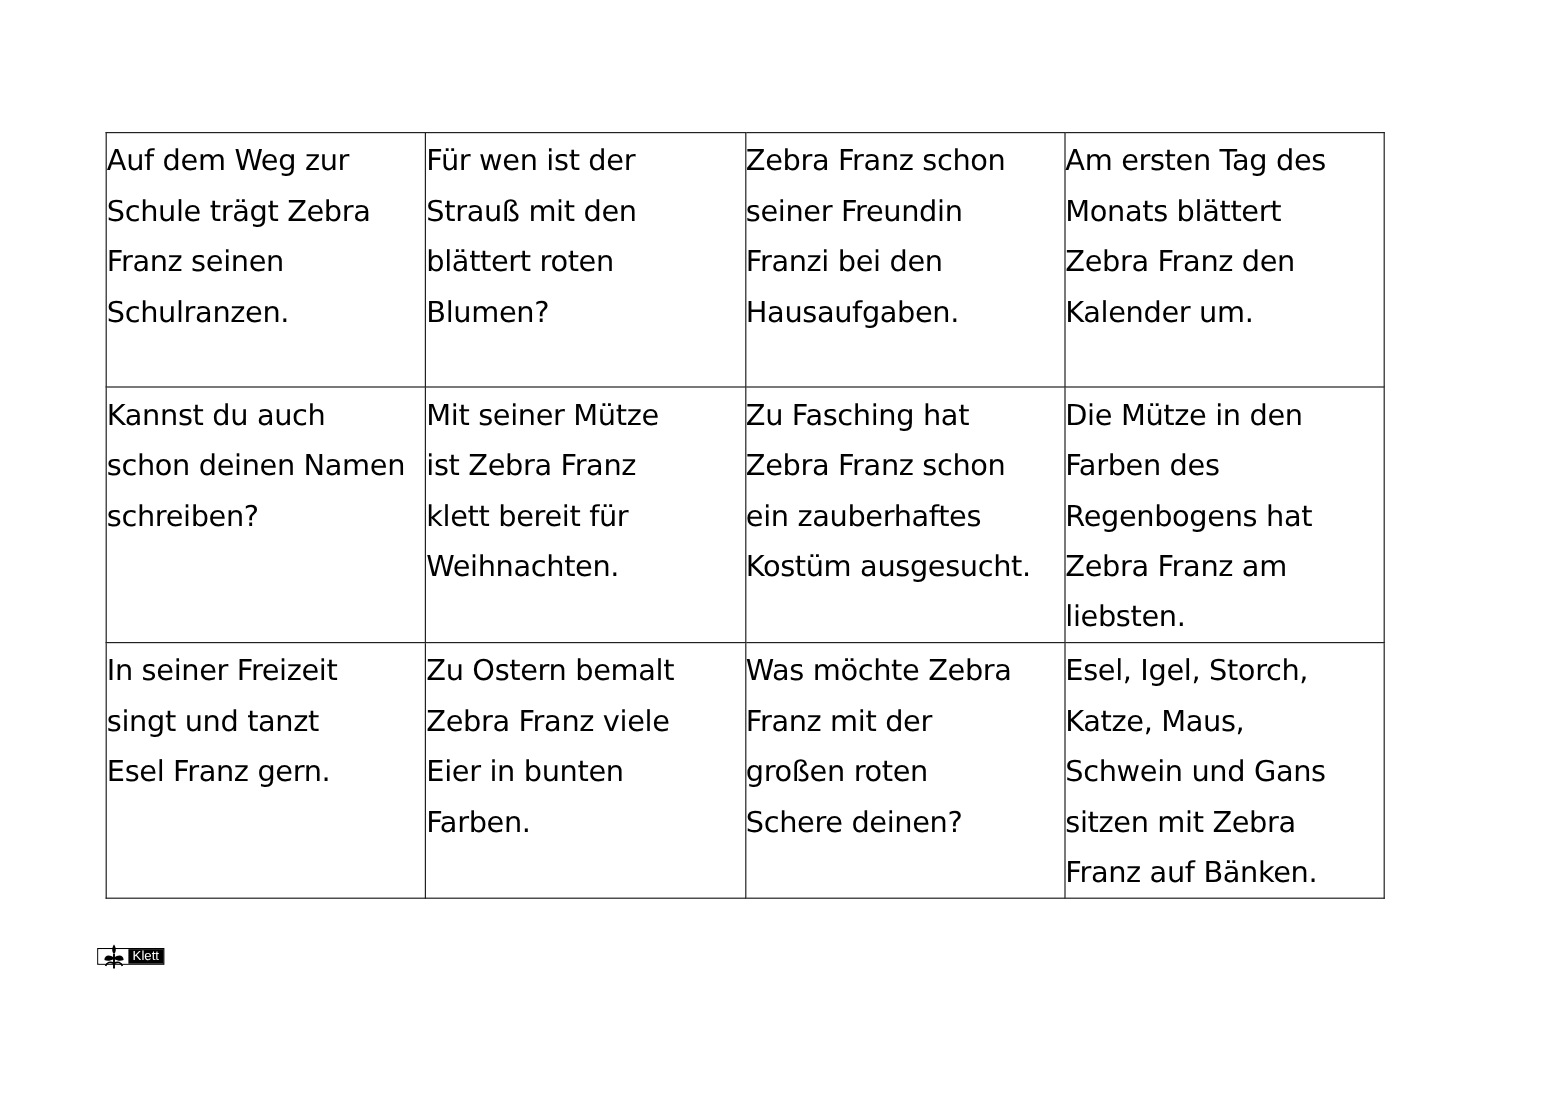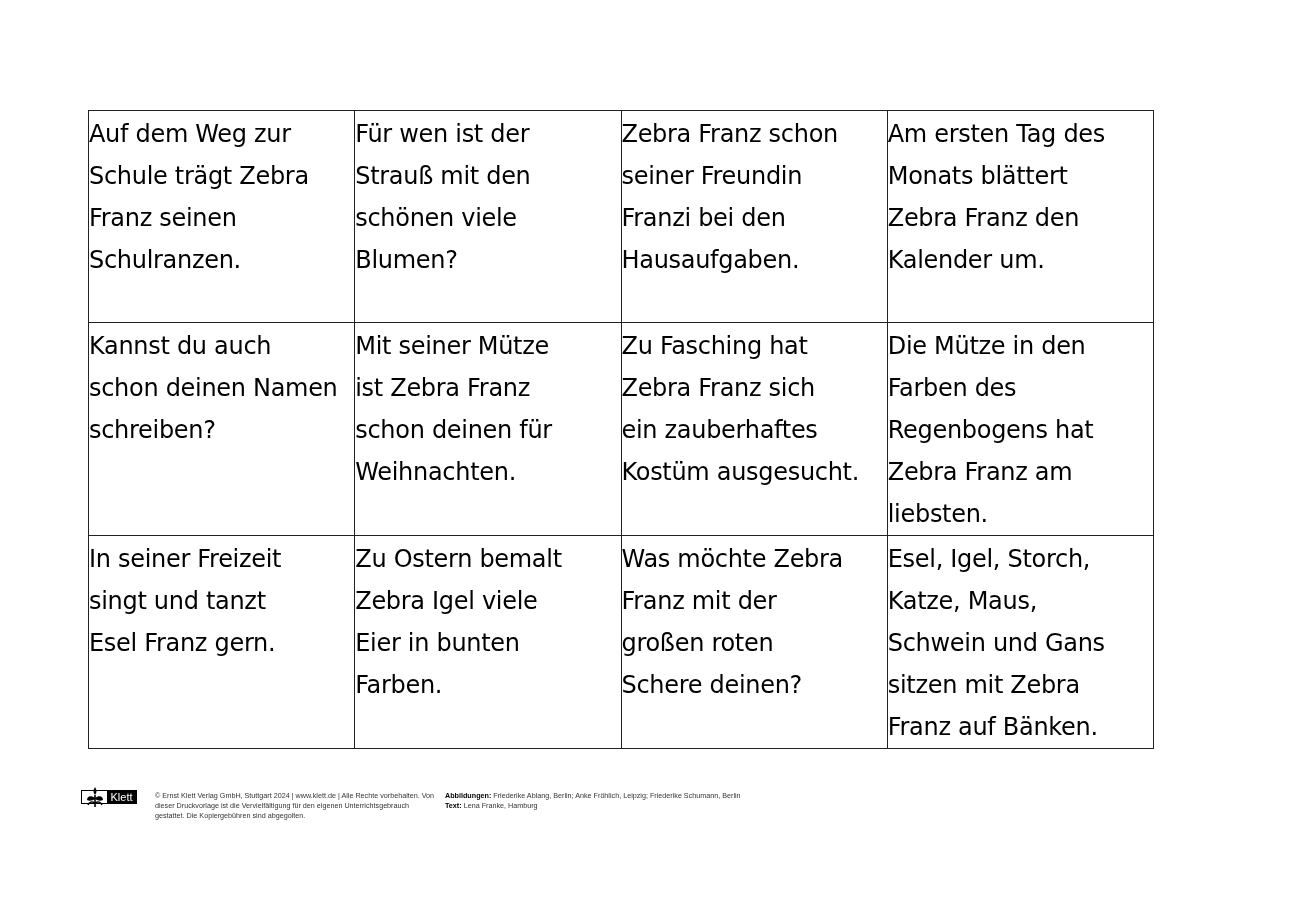--- a/index.html
+++ b/index.html
@@ -23,21 +23,21 @@
       <tr>
     <td>
           <span class="cell-text">Auf dem Weg zur
 Schule trägt Zebra
 Franz seinen
 Schulranzen.</span>
         </td>
     <td>
           <span class="cell-text">Für wen ist der
 Strauß mit den
-schönen viele
+blättert roten
 Blumen?</span>
         </td>
     <td>
           <span class="cell-text">Zebra Franz schon
 seiner Freundin
 Franzi bei den
 Hausaufgaben.</span>
         </td>
     <td>
           <span class="cell-text">Am ersten Tag des
@@ -48,46 +48,46 @@
   </tr>
   <tr>
     <td>
           <span class="cell-text">Kannst du auch
 schon deinen Namen
 schreiben?</span>
         </td>
     <td>
           <span class="cell-text">Mit seiner Mütze
 ist Zebra Franz
-schon deinen für
+klett bereit für
 Weihnachten.</span>
         </td>
     <td>
           <span class="cell-text">Zu Fasching hat
-Zebra Franz sich
+Zebra Franz schon
 ein zauberhaftes
 Kostüm ausgesucht.</span>
         </td>
     <td>
           <span class="cell-text">Die Mütze in den
 Farben des
 Regenbogens hat
 Zebra Franz am
 liebsten.</span>
         </td>
   </tr>
   <tr>
     <td>
           <span class="cell-text">In seiner Freizeit
 singt und tanzt
 Esel Franz gern.</span>
         </td>
     <td>
           <span class="cell-text">Zu Ostern bemalt
-Zebra Igel viele
+Zebra Franz viele
 Eier in bunten
 Farben.</span>
         </td>
     <td>
           <span class="cell-text">Was möchte Zebra
 Franz mit der
 großen roten
 Schere deinen?</span>
         </td>
     <td>
@@ -107,18 +107,13 @@
       <svg width="20" height="22" viewBox="0 0 20 22">
         <path d="M10 1 C8 4 8 7 10 9 C12 7 12 4 10 1 Z" fill="#000"></path>
         <path d="M10 9 L10 21" stroke="#000" stroke-width="1.6"></path>
         <path d="M10 12 C6 9 2 10 2 14 C4 15 7 15 10 13 Z" fill="#000"></path>
         <path d="M10 12 C14 9 18 10 18 14 C16 15 13 15 10 13 Z" fill="#000"></path>
         <path d="M10 17 C7 15 4 16 3 19 M10 17 C13 15 16 16 17 19" stroke="#000" stroke-width="1.4" fill="none"></path>
       </svg>
     </div>
     <div class="logo-right">Klett</div>
   </div>
-  <div class="copy">© Ernst Klett Verlag GmbH, Stuttgart 2024 | www.klett.de | Alle Rechte vorbehalten. Von dieser Druckvorlage ist die Vervielfältigung für den eigenen Unterrichtsgebrauch gestattet. Die Kopiergebühren sind abgegolten.</div>
-  <div class="credits">
-    <div><b>Abbildungen:</b> <span>Friederike Ablang, Berlin; Anke Fröhlich, Leipzig; Friederike Schumann, Berlin</span></div>
-    <div><b>Text:</b> <span>Lena Franke, Hamburg</span></div>
-  </div>
 </div>
 
 </body></html>

